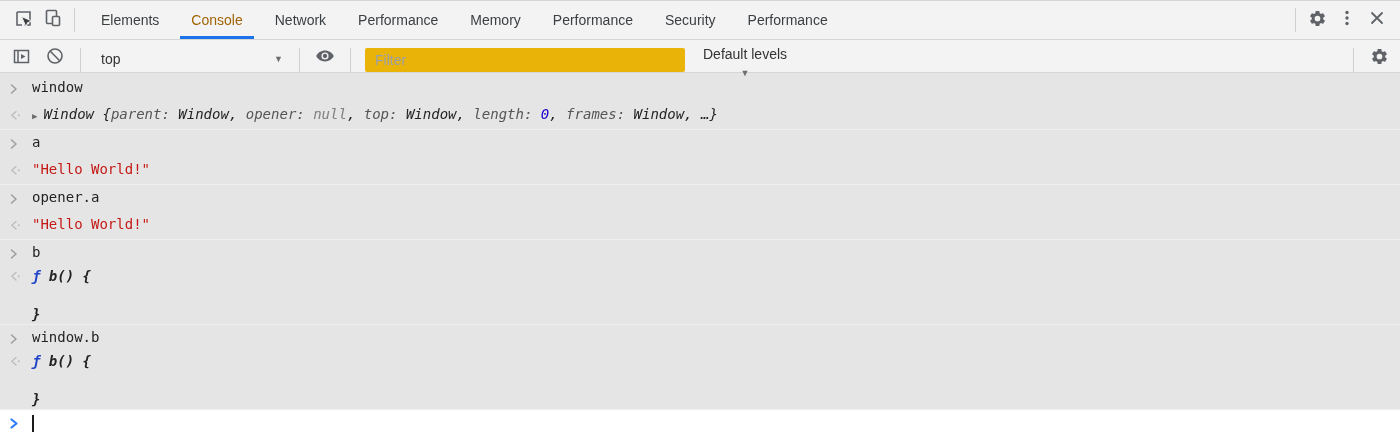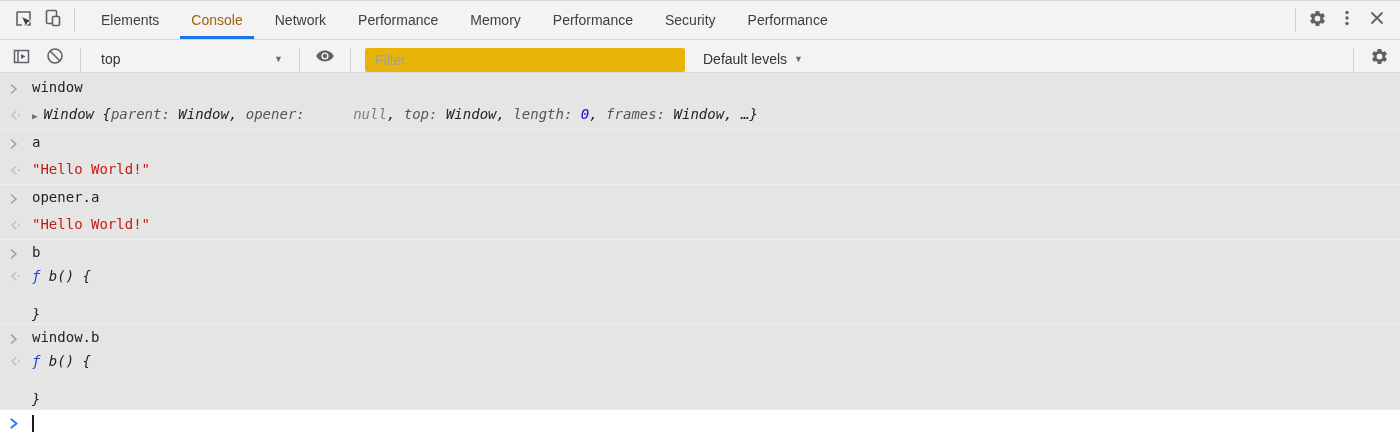--- a/index.html
+++ b/index.html
@@ -40,40 +40,40 @@
   }
   .caret{font-size:9px;color:#6e6e6e;line-height:1;}
   .filter-input{
     width:300px;height:24px;border:none;outline:none;background:#eab308;border-radius:2px;
     font-family:"Liberation Sans",sans-serif;font-size:14px;color:#333;padding:0 10px;
     margin-left:4px;
   }
   .filter-input::placeholder{color:#9aa0a6;}
   .levels-select{
     display:flex;align-items:center;gap:7px;font-size:14px;color:#333;cursor:pointer;
-    padding:0 8px;margin-left:6px;height:26px;
+    padding:0 8px;margin-left:6px;height:26px;flex-direction:column;
   }
   .toolbar-spacer{flex:1 1 auto;}
   
   .console-area{background:#e5e5e5;padding-top:2px;}
   .msg{display:flex;align-items:flex-start;padding:3px 8px;}
   .msg.gend{border-bottom:1px solid var(--groupborder);}
   .msg.prerow{padding-top:0;padding-bottom:0;}
   .msg-icon{flex:0 0 24px;width:24px;padding-top:3px;}
   .msg.prerow .msg-icon{padding-top:2px;}
   .msg-body{
     font-family:"DejaVu Sans Mono","Liberation Mono",monospace;
     font-size:14px;line-height:19px;color:var(--textdark);white-space:pre-wrap;
   }
-  .msg-body.pre{white-space:pre;}
+  .msg-body.pre{white-space:pre;font-weight:bold;}
   .ital{font-style:italic;}
   .disc{font-style:normal;font-size:9px;color:#6e6e6e;margin-right:6px;cursor:pointer;}
   .tok-object{color:var(--textdark);}
   .tok-propname{color:var(--propname);margin-top:28px;}
-  .tok-null{color:var(--nullgray);margin-left:40px;}
+  .tok-null{color:var(--nullgray);}
   .tok-number{color:var(--numberblue);}
   .tok-string{color:var(--stringred);}
   .tok-function{color:var(--functionblue);}
   .tok-source{color:var(--textdark);}
   .prompt{display:flex;align-items:flex-start;padding:4px 8px;border-bottom:1px solid var(--groupborder);}
   .prompt .msg-icon{padding-top:2px;}
   .cursor{display:inline-block;width:2px;height:17px;background:#1a1a1a;margin-top:1px;}
 </style>
 </head>
 <body>

